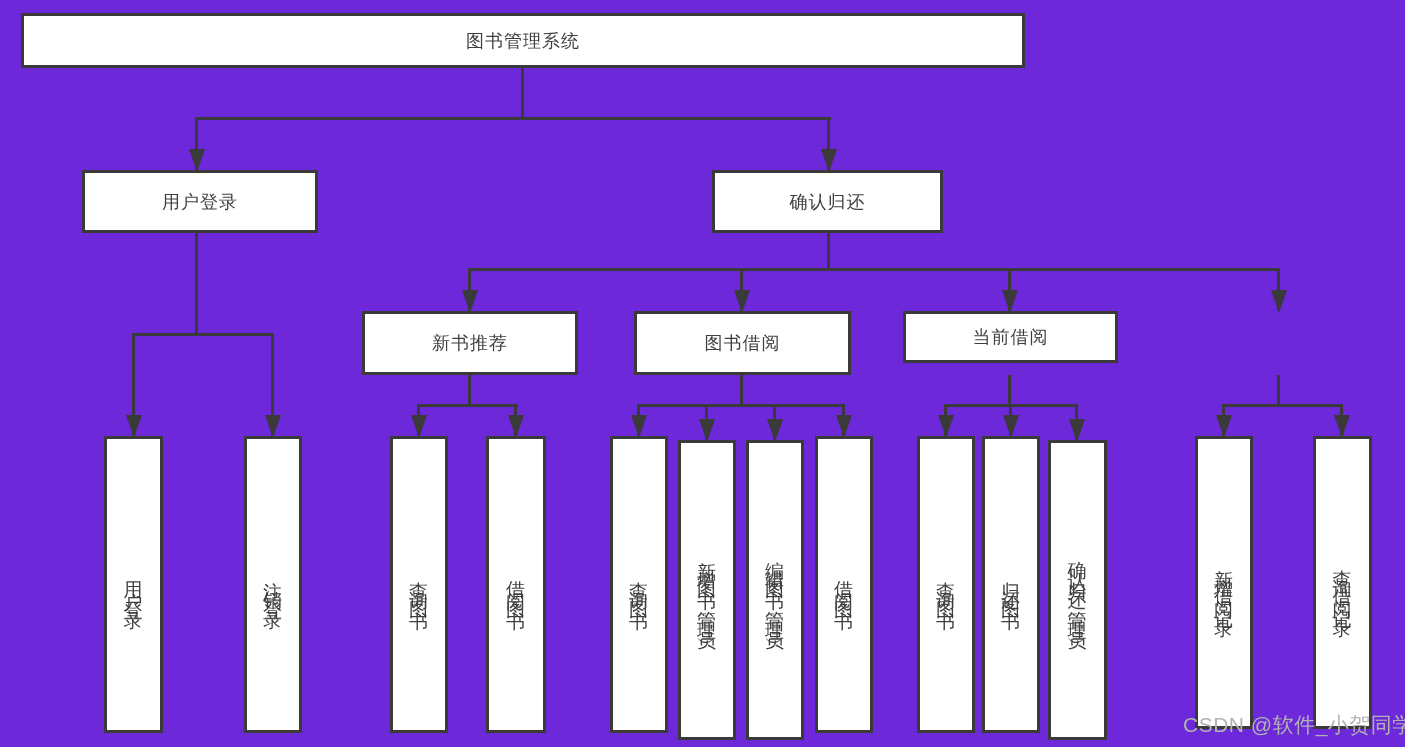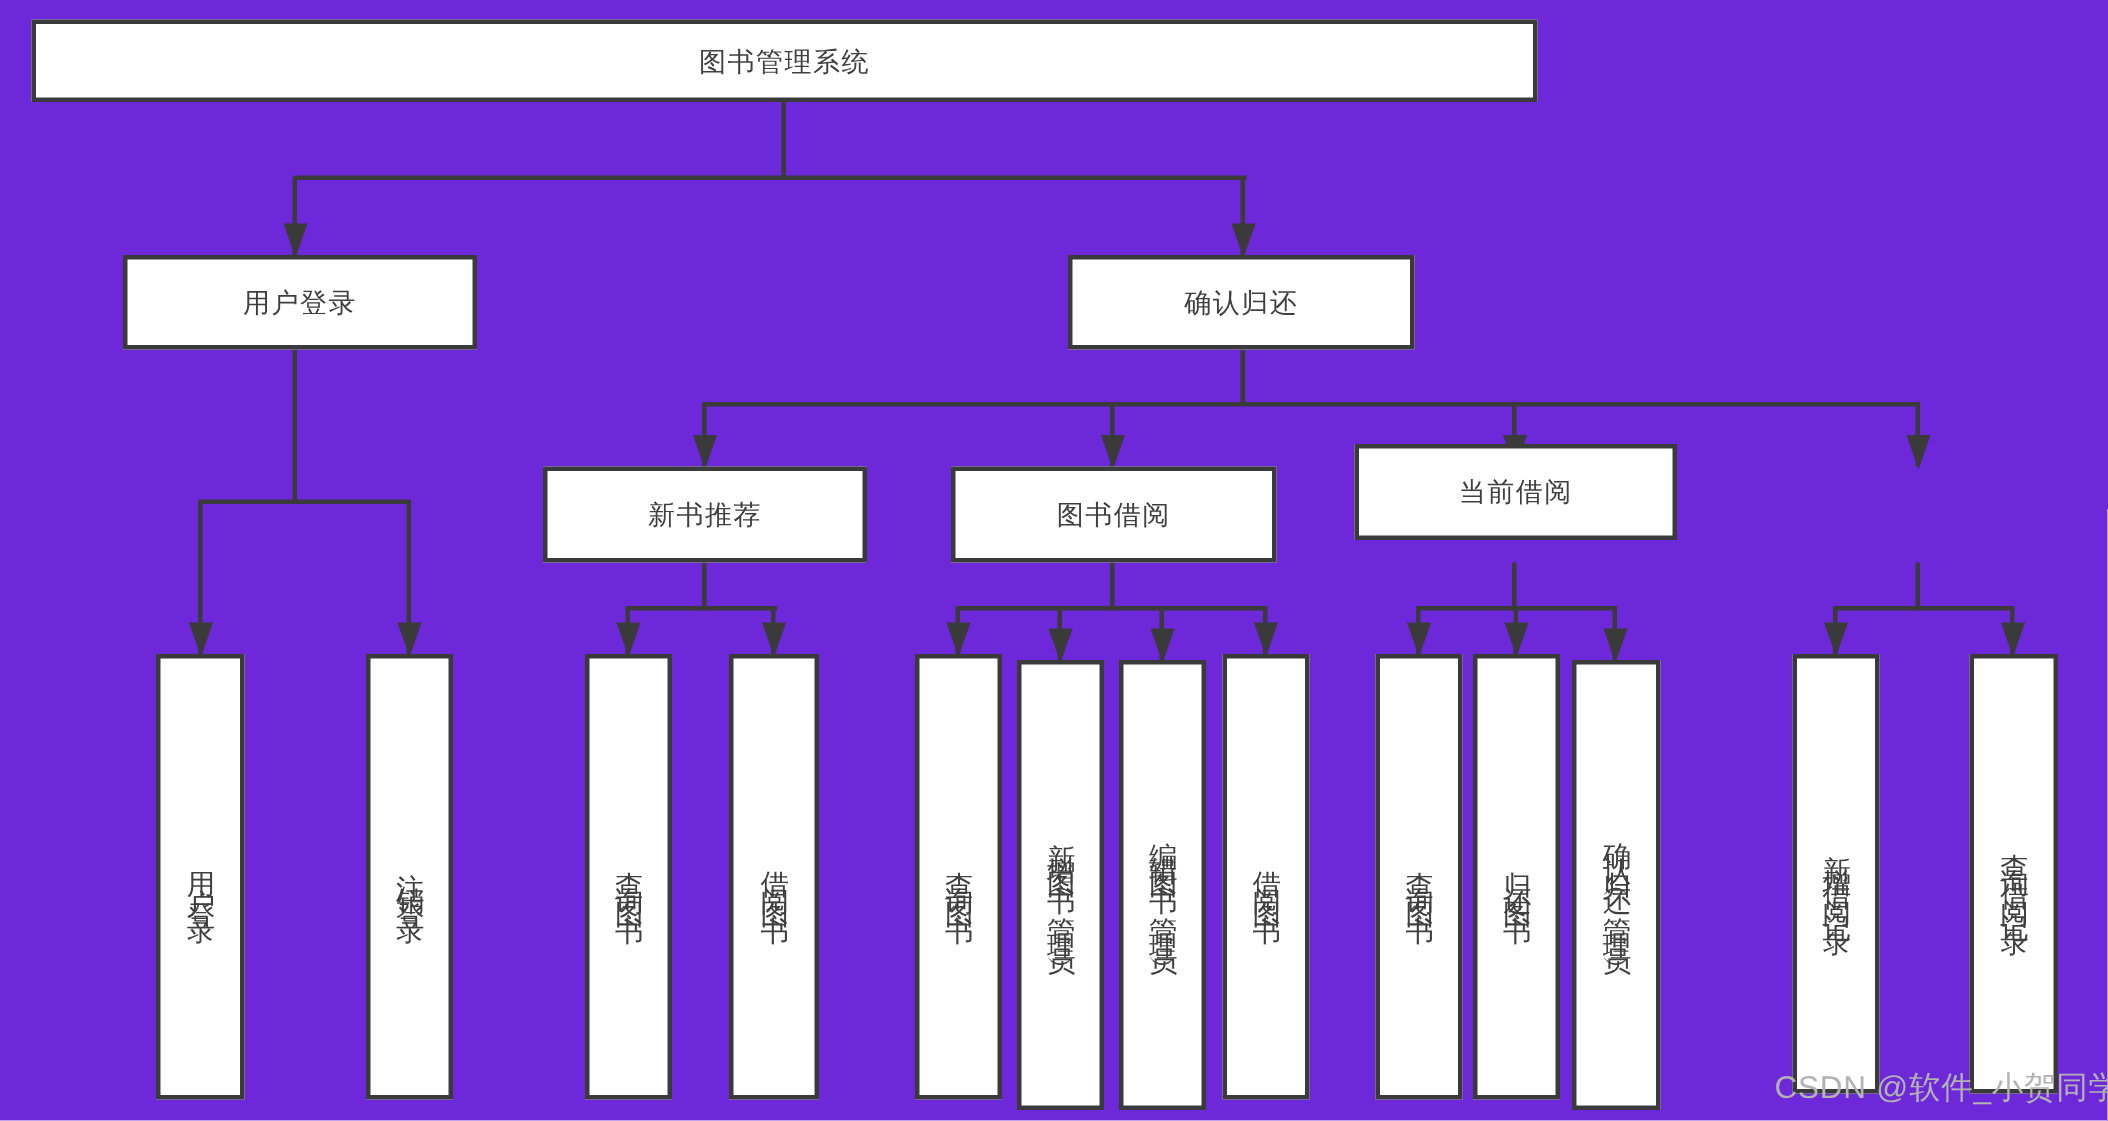--- a/index.html
+++ b/index.html
@@ -34,21 +34,21 @@
 
 <div class="canvas">
 
   <div class="node" style="left:21px;top:13px;width:1004px;height:55px">图书管理系统</div>
 
   <div class="node" style="left:82px;top:170px;width:236px;height:63px">用户登录</div>
   <div class="node" style="left:712px;top:170px;width:231px;height:63px">确认归还</div>
 
   <div class="node" style="left:362px;top:311px;width:216px;height:64px">新书推荐</div>
   <div class="node" style="left:634px;top:311px;width:217px;height:64px">图书借阅</div>
-  <div class="node" style="left:903px;top:296px;width:215px;height:64px">当前借阅</div>
+  <div class="node" style="left:903px;top:311px;width:215px;height:52px">当前借阅</div>
 
   <div class="node leaf" style="left:104px;top:436px;width:59px;height:297px">用户登录</div>
   <div class="node leaf" style="left:244px;top:436px;width:58px;height:297px">注销登录</div>
 
   <div class="node leaf" style="left:390px;top:436px;width:58px;height:297px">查询图书</div>
   <div class="node leaf" style="left:486px;top:436px;width:60px;height:297px">借阅图书</div>
 
   <div class="node leaf" style="left:610px;top:436px;width:58px;height:297px">查询图书</div>
   <div class="node leaf" style="left:678px;top:440px;width:58px;height:300px">新增图书（管理员）</div>
   <div class="node leaf" style="left:746px;top:440px;width:58px;height:300px">编辑图书（管理员）</div>

